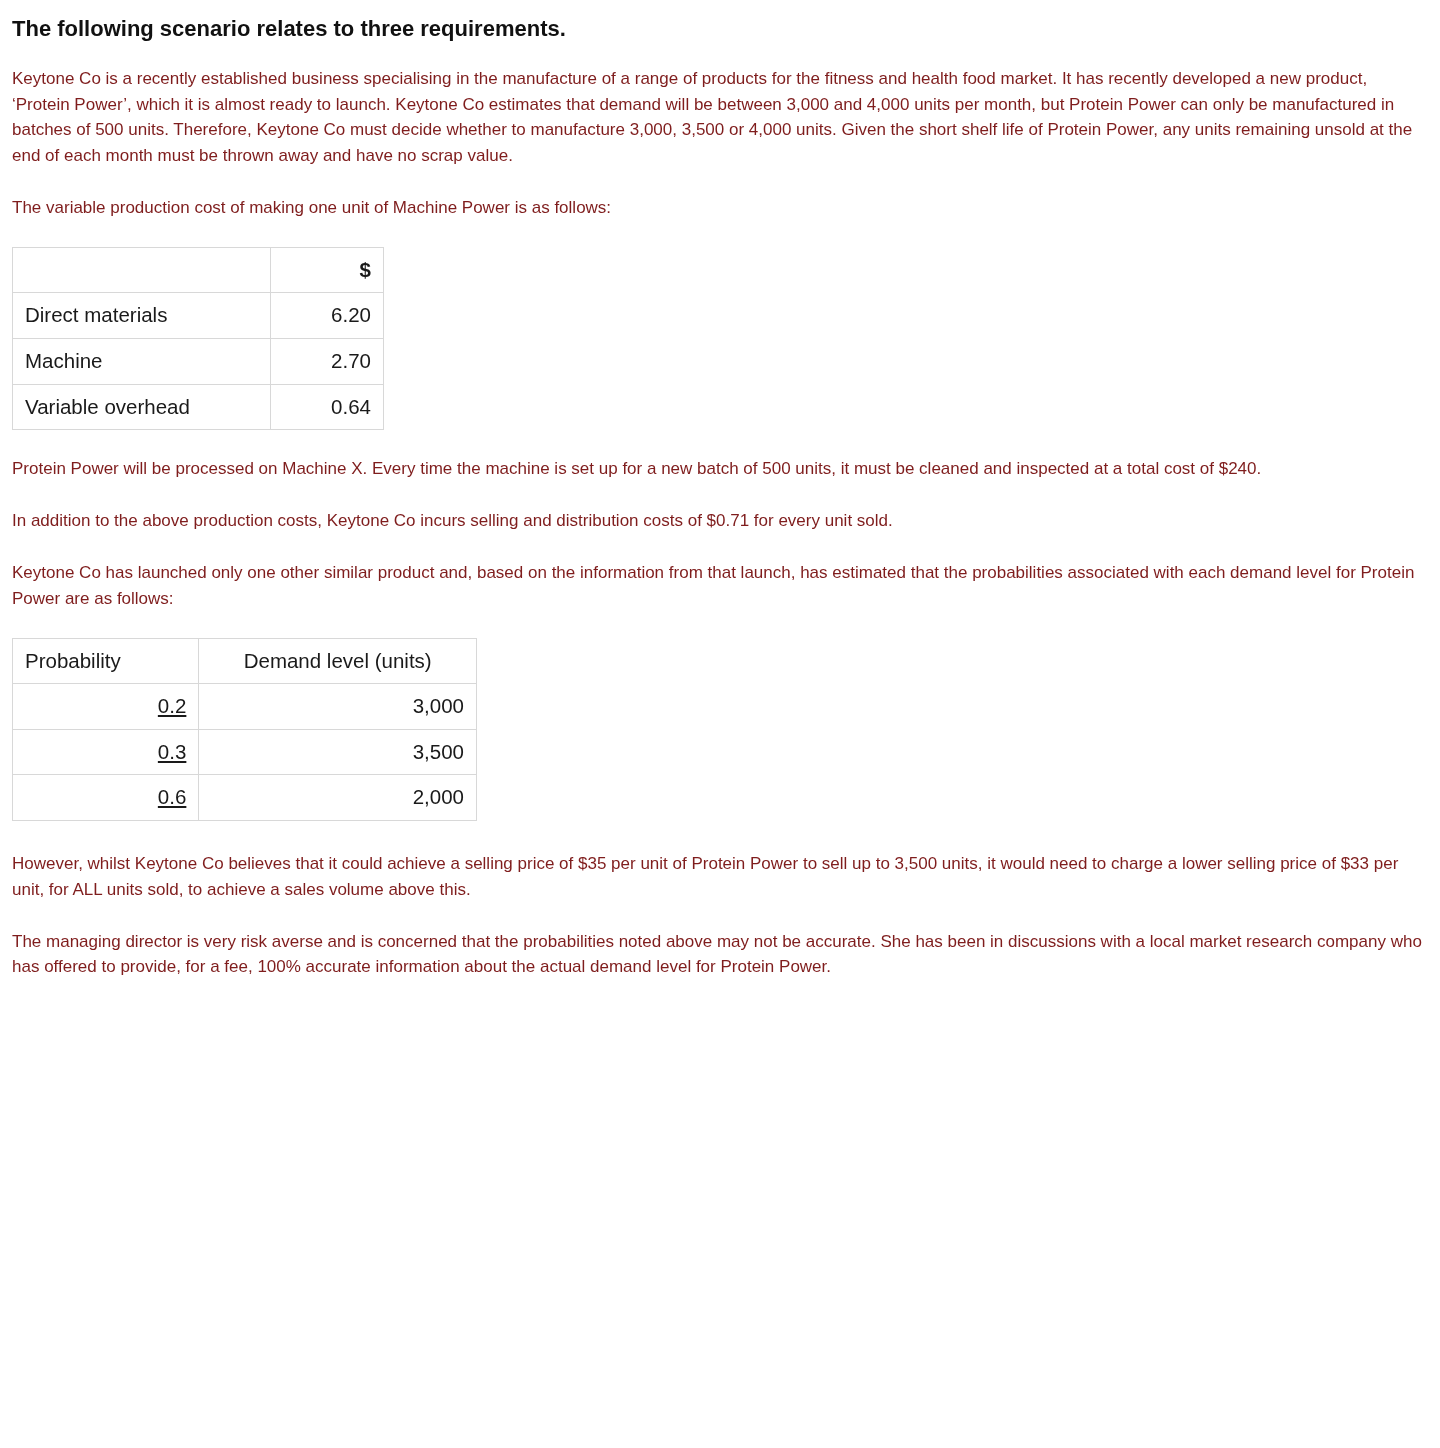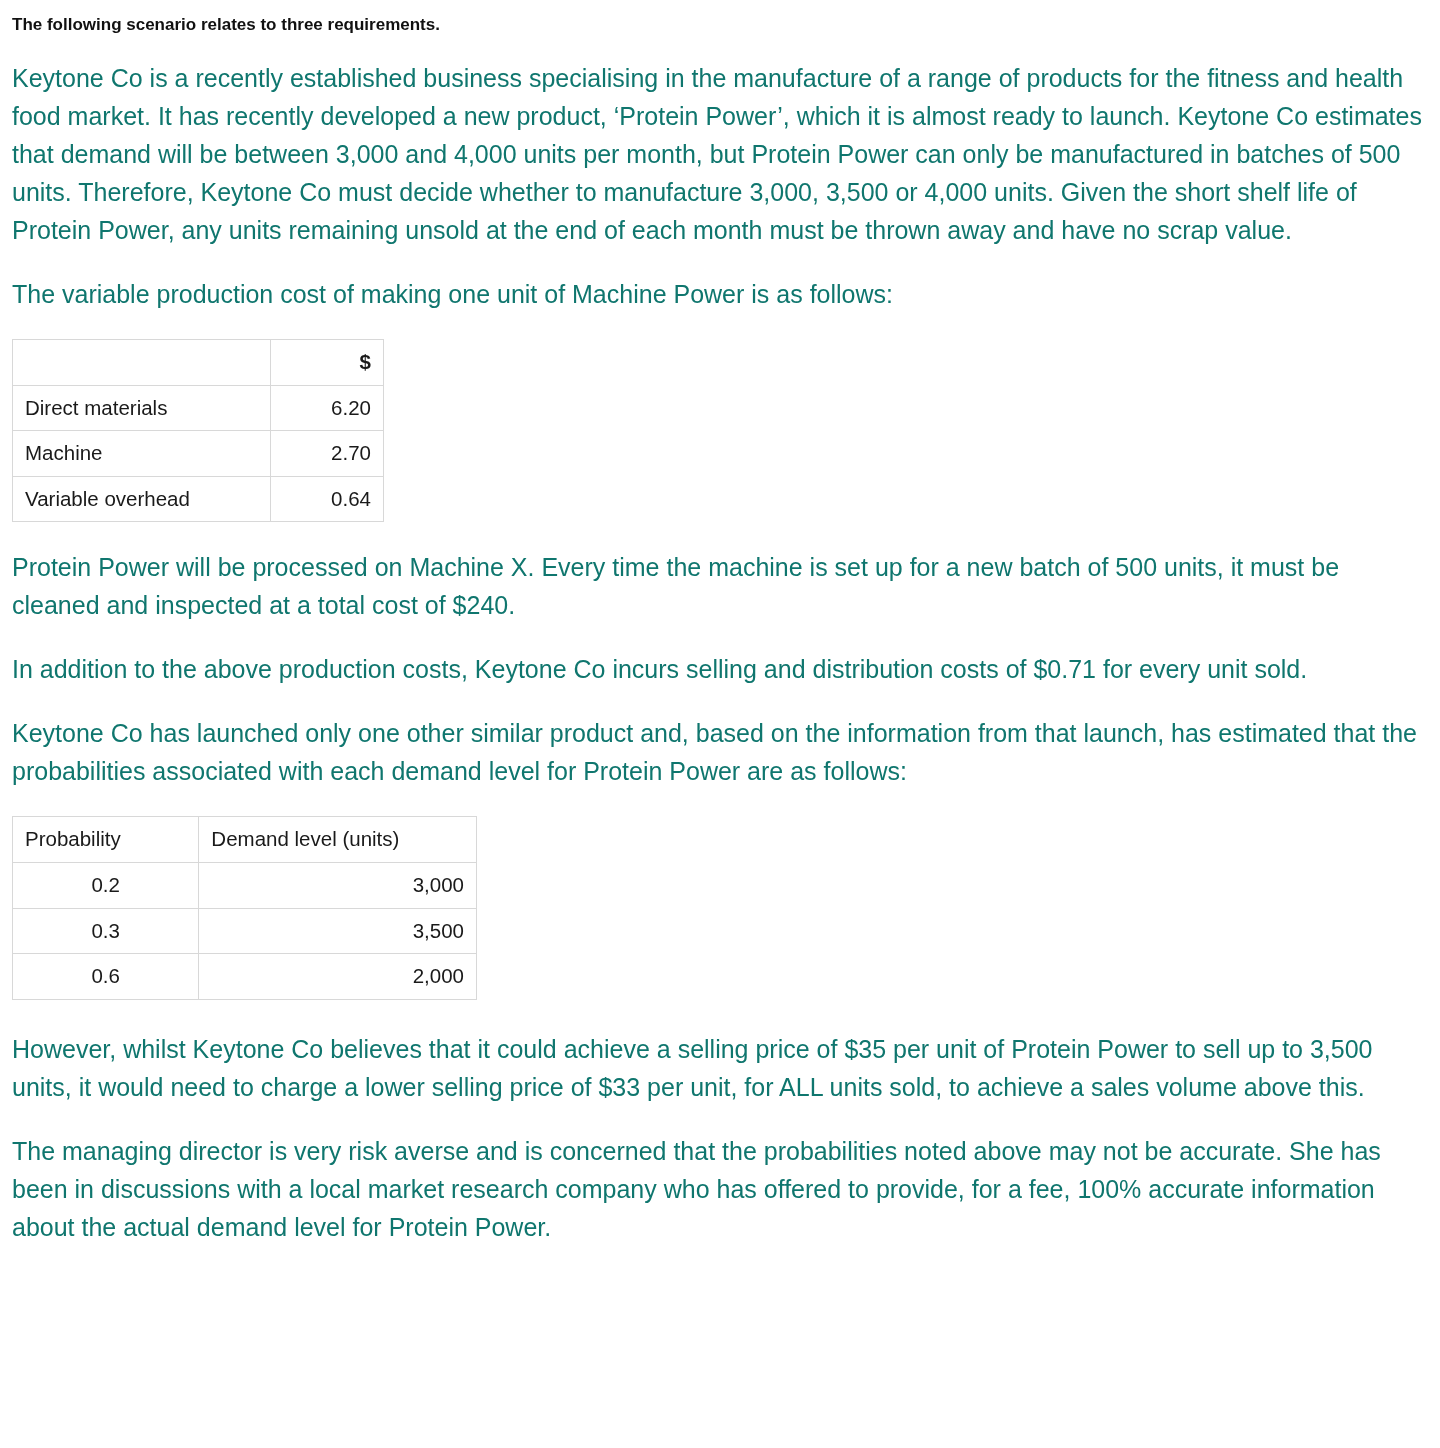--- a/index.html
+++ b/index.html
@@ -13,31 +13,31 @@
     color: #1a1a1a;
     -webkit-font-smoothing: antialiased;
   }
   .page {
     width: 1440px;
     min-height: 1448px;
     box-sizing: border-box;
     padding: 14px 16px 16px 12px;
   }
   .heading {
-    font-size: 17px;
+    font-size: 22px;
     font-weight: bold;
     line-height: 1.35;
     margin: 0 0 22px 0;
     color: #111;
   }
   p.para {
-    font-size: 25px;
+    font-size: 17px;
     line-height: 1.52;
     margin: 0 0 26px 0;
-    color: #0f766e;
+    color: #7f1d1d;
   }
   
   table.tbl {
     border-collapse: collapse;
     font-size: 20.5px;
     margin: 0 0 26px 0;
     background: #fff;
   }
   table.tbl td, table.tbl th {
     border: 1px solid #d8d8d8;
@@ -68,22 +68,22 @@
   
   table.prob-table {
     width: 465px;
     margin-top: 4px;
   }
   table.prob-table th {
     font-weight: normal;
     text-align: left;
   }
   table.prob-table th.c1 { width: 172px; }
-  table.prob-table th.c2 { width: 281px; }
-  table.prob-table td.c1 { text-align: center; }
+  table.prob-table th.c2 { width: 281px; text-align: center; }
+  table.prob-table td.c1 { text-align: right; text-decoration: underline; }
   table.prob-table td.c2 { text-align: right; }
   .spacer-after-table { height: 4px; }
 </style>
 </head>
 <body>
 
 <div class="page">
 
   <h1 class="heading">The following scenario relates to three requirements.</h1>
 

